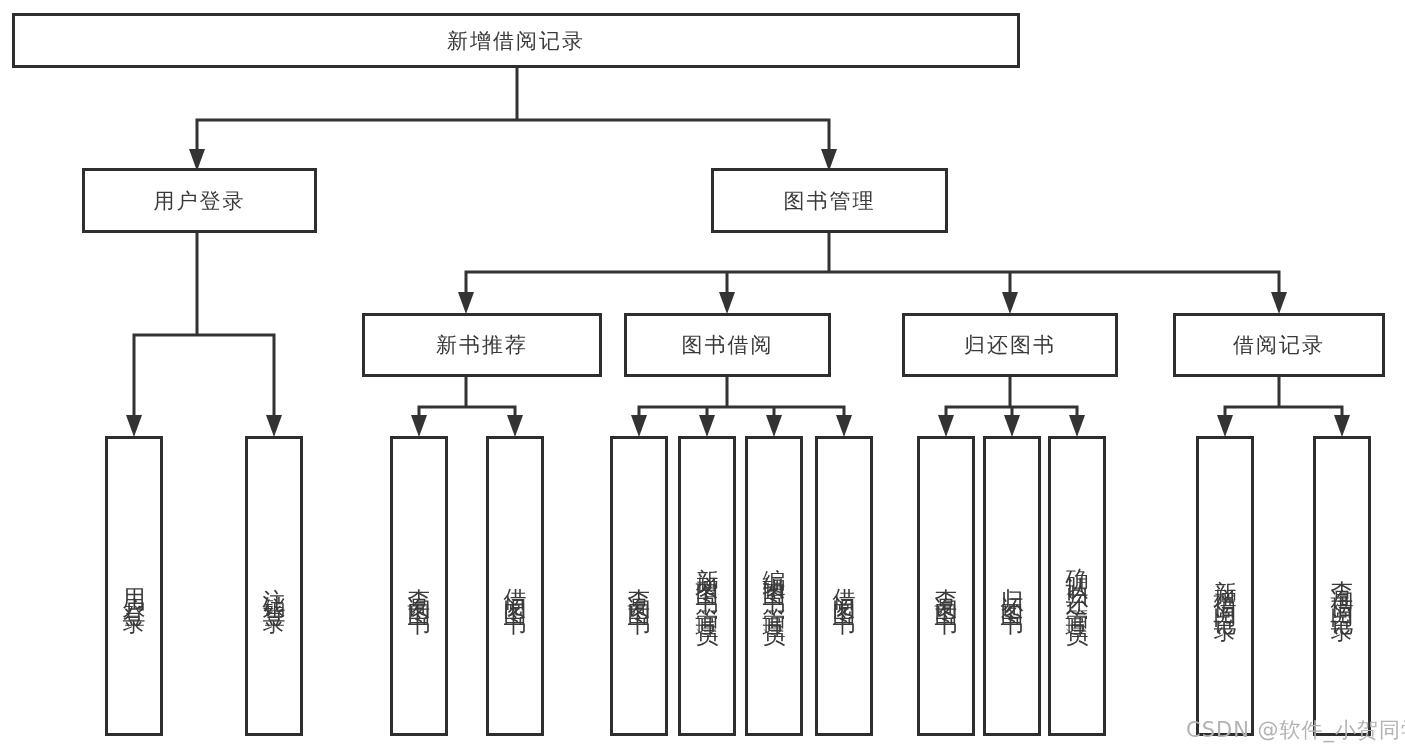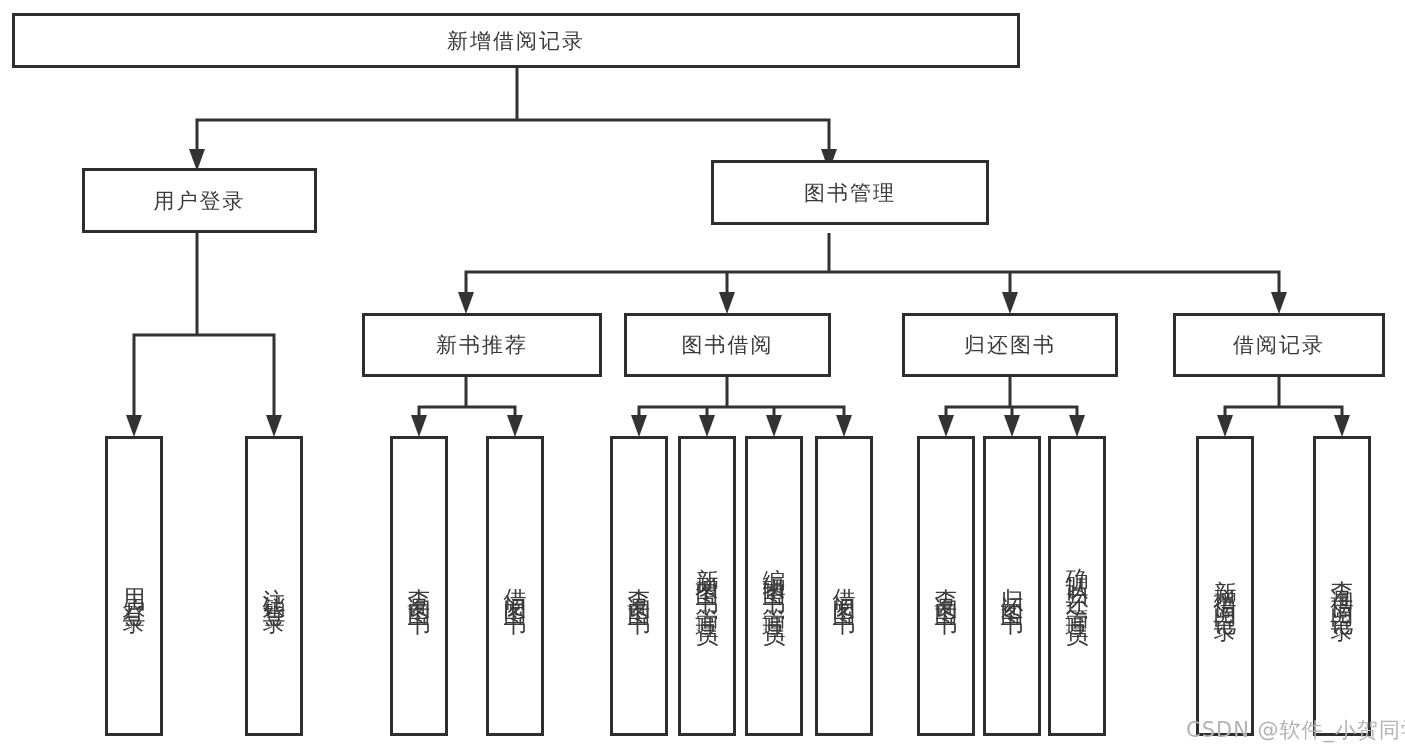--- a/index.html
+++ b/index.html
@@ -96,21 +96,21 @@
     </g>
   </svg>
 
   <div class="node root" style="left:12px; top:13px; width:1008px; height:55px;">
     <span>新增借阅记录</span>
   </div>
 
   <div class="node" style="left:82px; top:168px; width:235px; height:65px;">
     <span>用户登录</span>
   </div>
-  <div class="node" style="left:711px; top:160px; width:278px; height:65px;font-family:Liberation Serif, serif;">
+  <div class="node" style="left:711px; top:168px; width:237px; height:65px;font-family:Liberation Serif, serif;">
     <span>图书管理</span>
   </div>
 
   <div class="node" style="left:362px; top:313px; width:240px; height:64px;">
     <span>新书推荐</span>
   </div>
   <div class="node" style="left:624px; top:313px; width:207px; height:64px;">
     <span>图书借阅</span>
   </div>
   <div class="node" style="left:902px; top:313px; width:216px; height:64px;">

